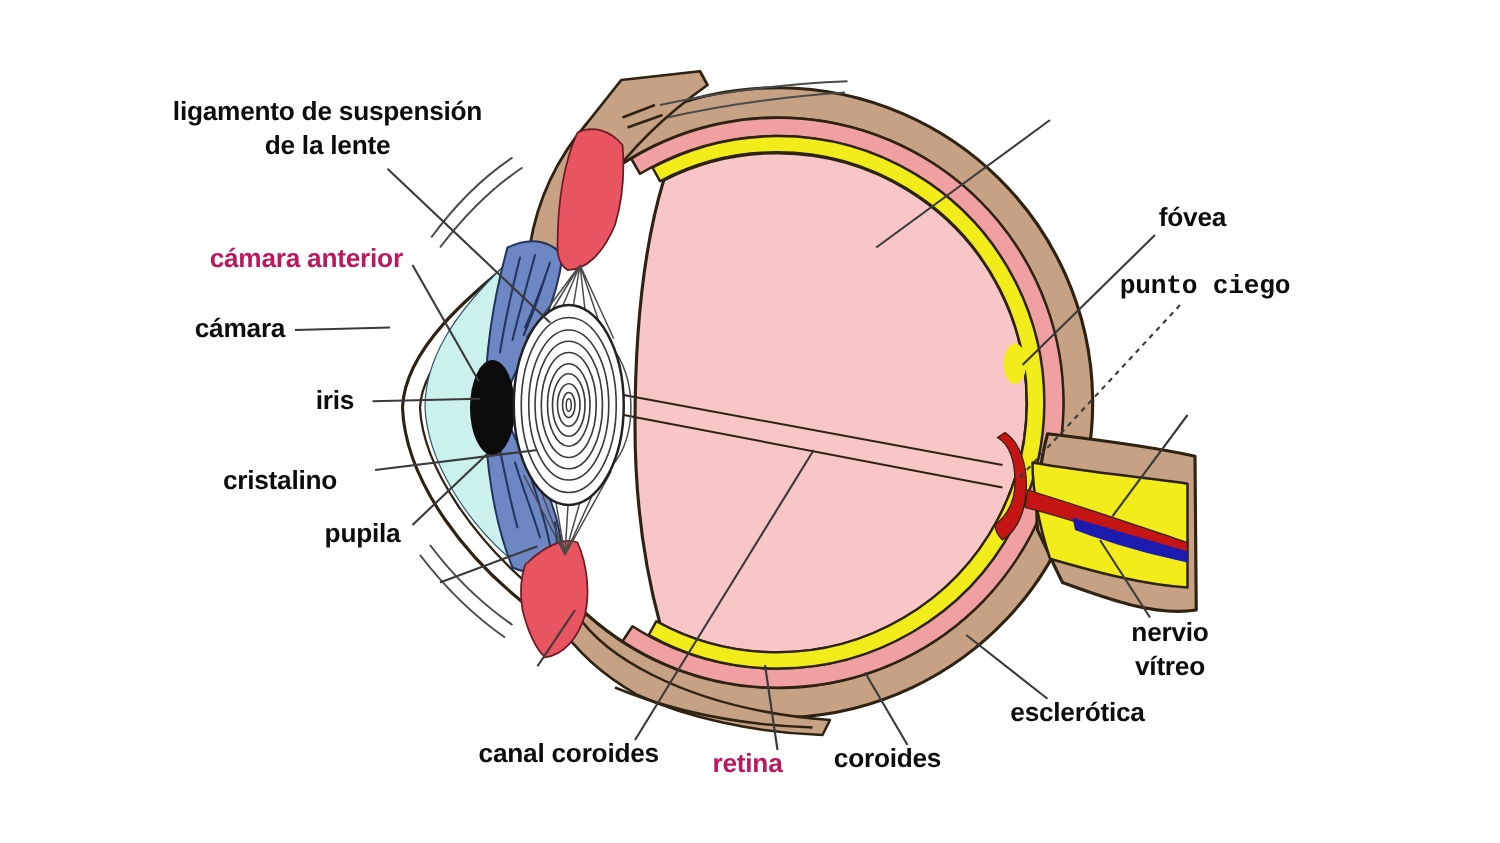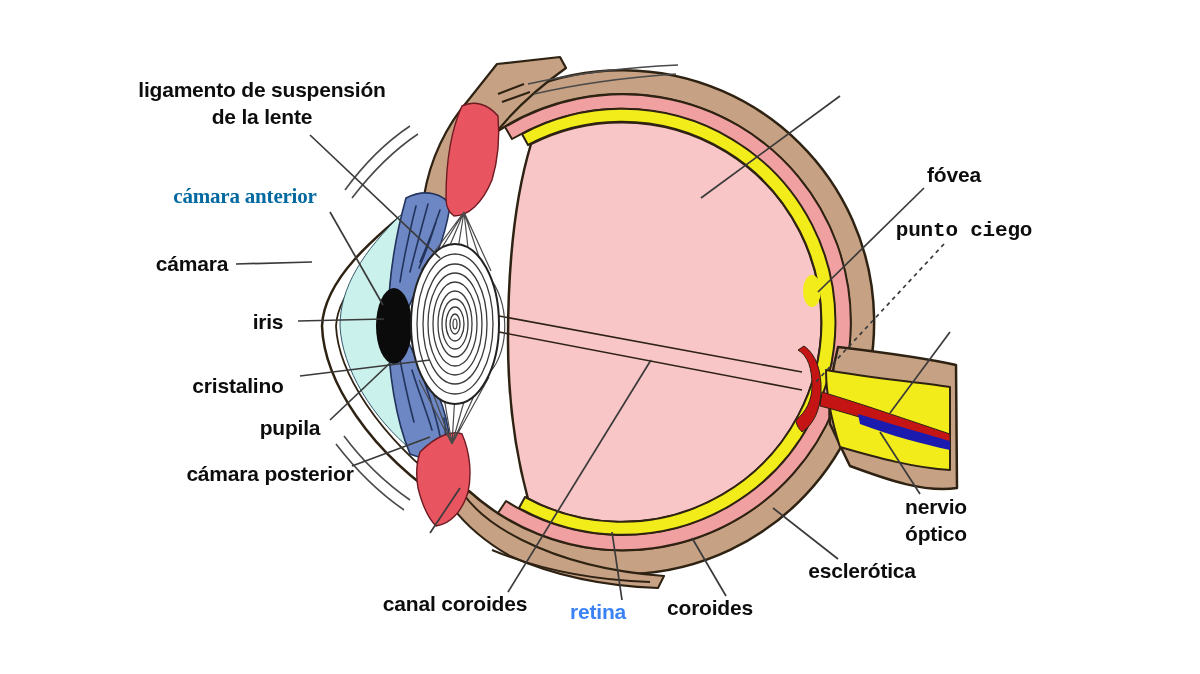--- a/index.html
+++ b/index.html
@@ -102,27 +102,26 @@
       <line x1="950" y1="332" x2="890" y2="413" stroke="#3A3A3A" stroke-width="1.7"></line>
       <line x1="944" y1="244" x2="814" y2="384" stroke="#3A3A3A" stroke-width="1.7" stroke-dasharray="4,4"></line>
       <line x1="924" y1="188" x2="818" y2="292" stroke="#3A3A3A" stroke-width="1.7"></line>
       <line x1="840" y1="96" x2="701" y2="198" stroke="#3A3A3A" stroke-width="1.7"></line>
     </g>
 </svg>
 
 <div id="labels-layer">
     <div class="anat-label" style="left: 262px; top: 104px; color: rgb(13, 13, 13);">ligamento de suspensión
 de la lente</div>
-    <div class="anat-label" style="left: 245px; top: 196px; color: #0369a1; font-family: Liberation Serif, serif;">cámara anterior</div>
+    <div class="anat-label" style="left: 245px; top: 208px; color: #be185d;">cámara anterior</div>
     <div class="anat-label" style="left: 192px; top: 264px; color: rgb(13, 13, 13);">cámara</div>
     <div class="anat-label" style="left: 268px; top: 322px; color: rgb(13, 13, 13);">iris</div>
-    <div class="anat-label" style="left: 238px; top: 386px; color: rgb(13, 13, 13);">cristalino</div>
+    <div class="anat-label" style="left: 224px; top: 386px; color: rgb(13, 13, 13);">cristalino</div>
     <div class="anat-label" style="left: 290px; top: 428px; color: rgb(13, 13, 13);">pupila</div>
-    <div class="anat-label" style="left: 270px; top: 474px; color: rgb(13, 13, 13);">cámara posterior</div>
     <div class="anat-label" style="left: 455px; top: 604px; color: rgb(13, 13, 13);">canal coroides</div>
-    <div class="anat-label" style="left: 598px; top: 612px; color: #3b82f6;">retina</div>
+    <div class="anat-label" style="left: 598px; top: 612px; color: #be185d;">retina</div>
     <div class="anat-label" style="left: 710px; top: 608px; color: rgb(13, 13, 13);">coroides</div>
     <div class="anat-label" style="left: 862px; top: 571px; color: rgb(13, 13, 13); text-align: center;">esclerótica</div>
     <div class="anat-label" style="left: 936px; top: 521px; color: rgb(13, 13, 13);">nervio
-óptico</div>
+vítreo</div>
     <div class="anat-label" style="left: 964px; top: 231px; color: rgb(13, 13, 13); font-family: Liberation Mono, monospace;">punto ciego</div>
     <div class="anat-label" style="left: 954px; top: 175px; color: rgb(13, 13, 13);">fóvea</div>
   </div>
 
 </body></html>

